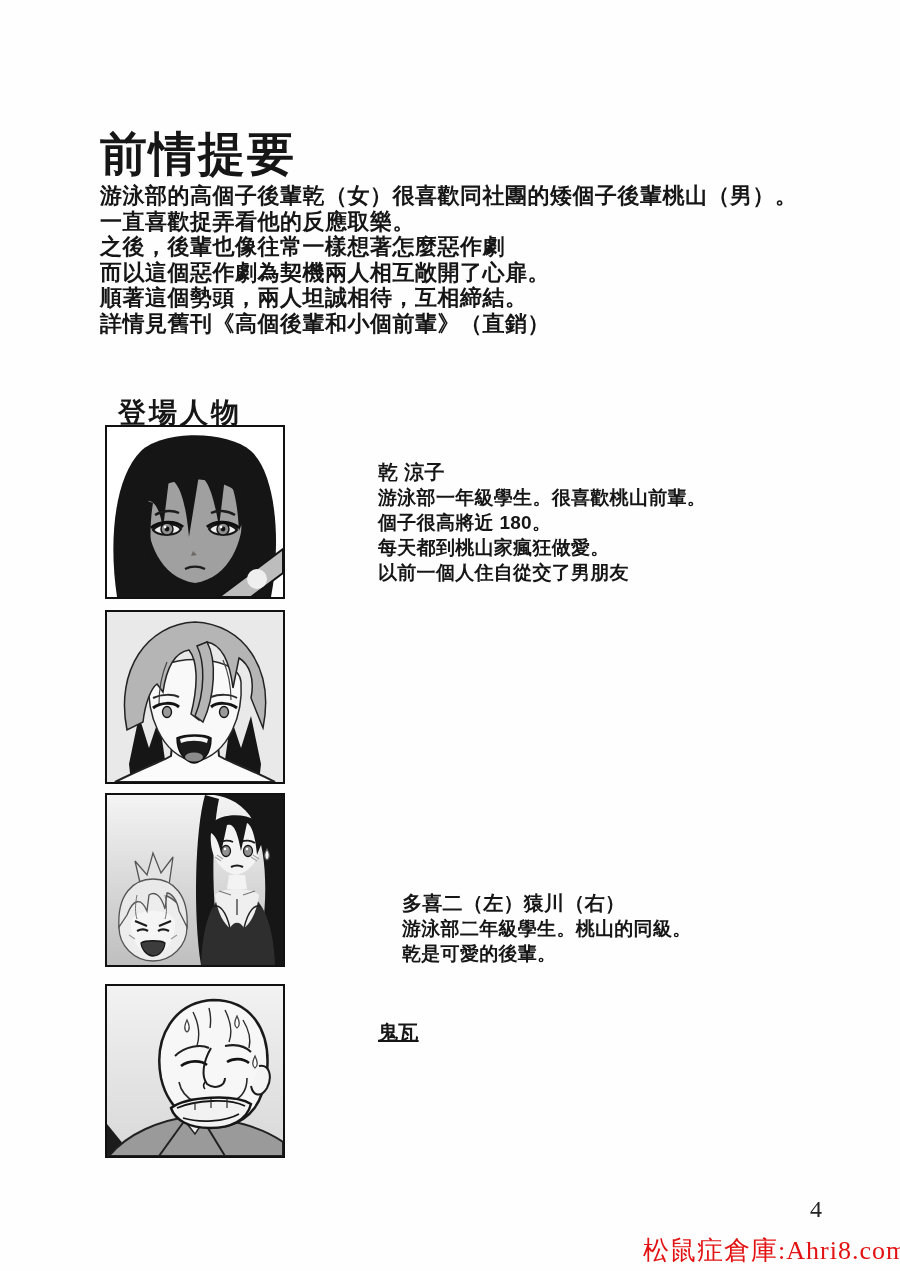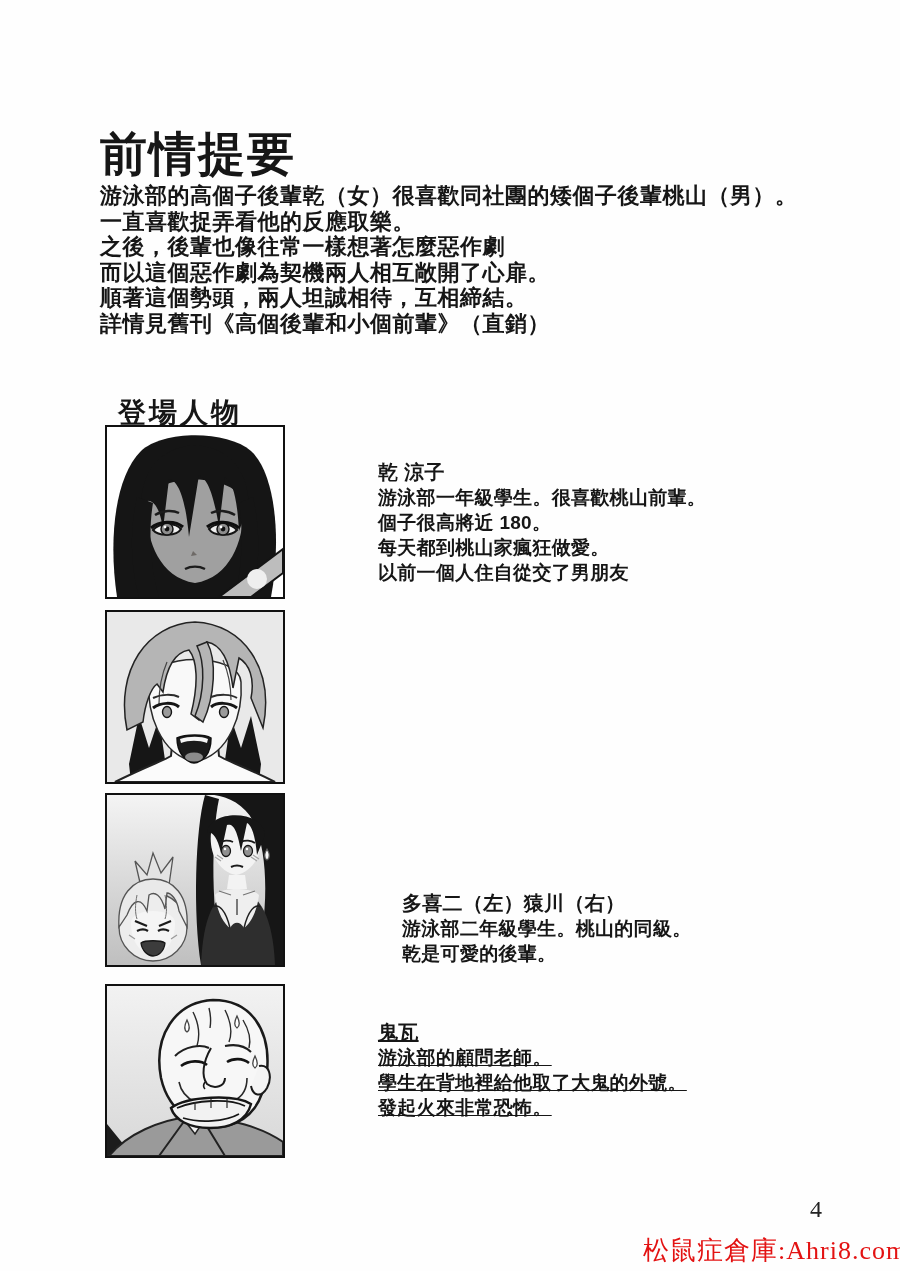--- a/index.html
+++ b/index.html
@@ -195,24 +195,19 @@
       <path d="M88,116 L88,124 M104,113 L104,122 M120,113 L120,122" stroke="#2a2a2a" stroke-width="1.2"></path>
       <path d="M152,80 C162,78 166,90 160,102 C154,112 146,110 144,100" fill="#f4f4f4" stroke="#1a1a1a" stroke-width="2"></path>
       <path d="M80,34 C83,40 83,44 80,46 C77,44 77,40 80,34 Z" fill="#ffffff" stroke="#444444" stroke-width="1.3"></path>
       <path d="M130,30 C133,36 133,40 130,42 C127,40 127,36 130,30 Z" fill="#ffffff" stroke="#444444" stroke-width="1.3"></path>
       <path d="M148,70 C151,76 151,80 148,82 C145,80 145,76 148,70 Z" fill="#ffffff" stroke="#444444" stroke-width="1.3"></path>
     </svg>
   </div>
 
   <div class="char-text ct4">
     <div class="char-name">鬼瓦</div>
-    <div>
-        <div>游泳部的顧問老師。</div>
-        <div>學生在背地裡給他取了大鬼的外號。</div>
-        <div>發起火來非常恐怖。</div>
-      </div>
   </div>
 
   <div class="page-number">4</div>
 
   <div class="watermark" style="color: rgb(227, 18, 18);">松鼠症倉庫:Ahri8.com</div>
 
 </div>
 
 </body></html>

